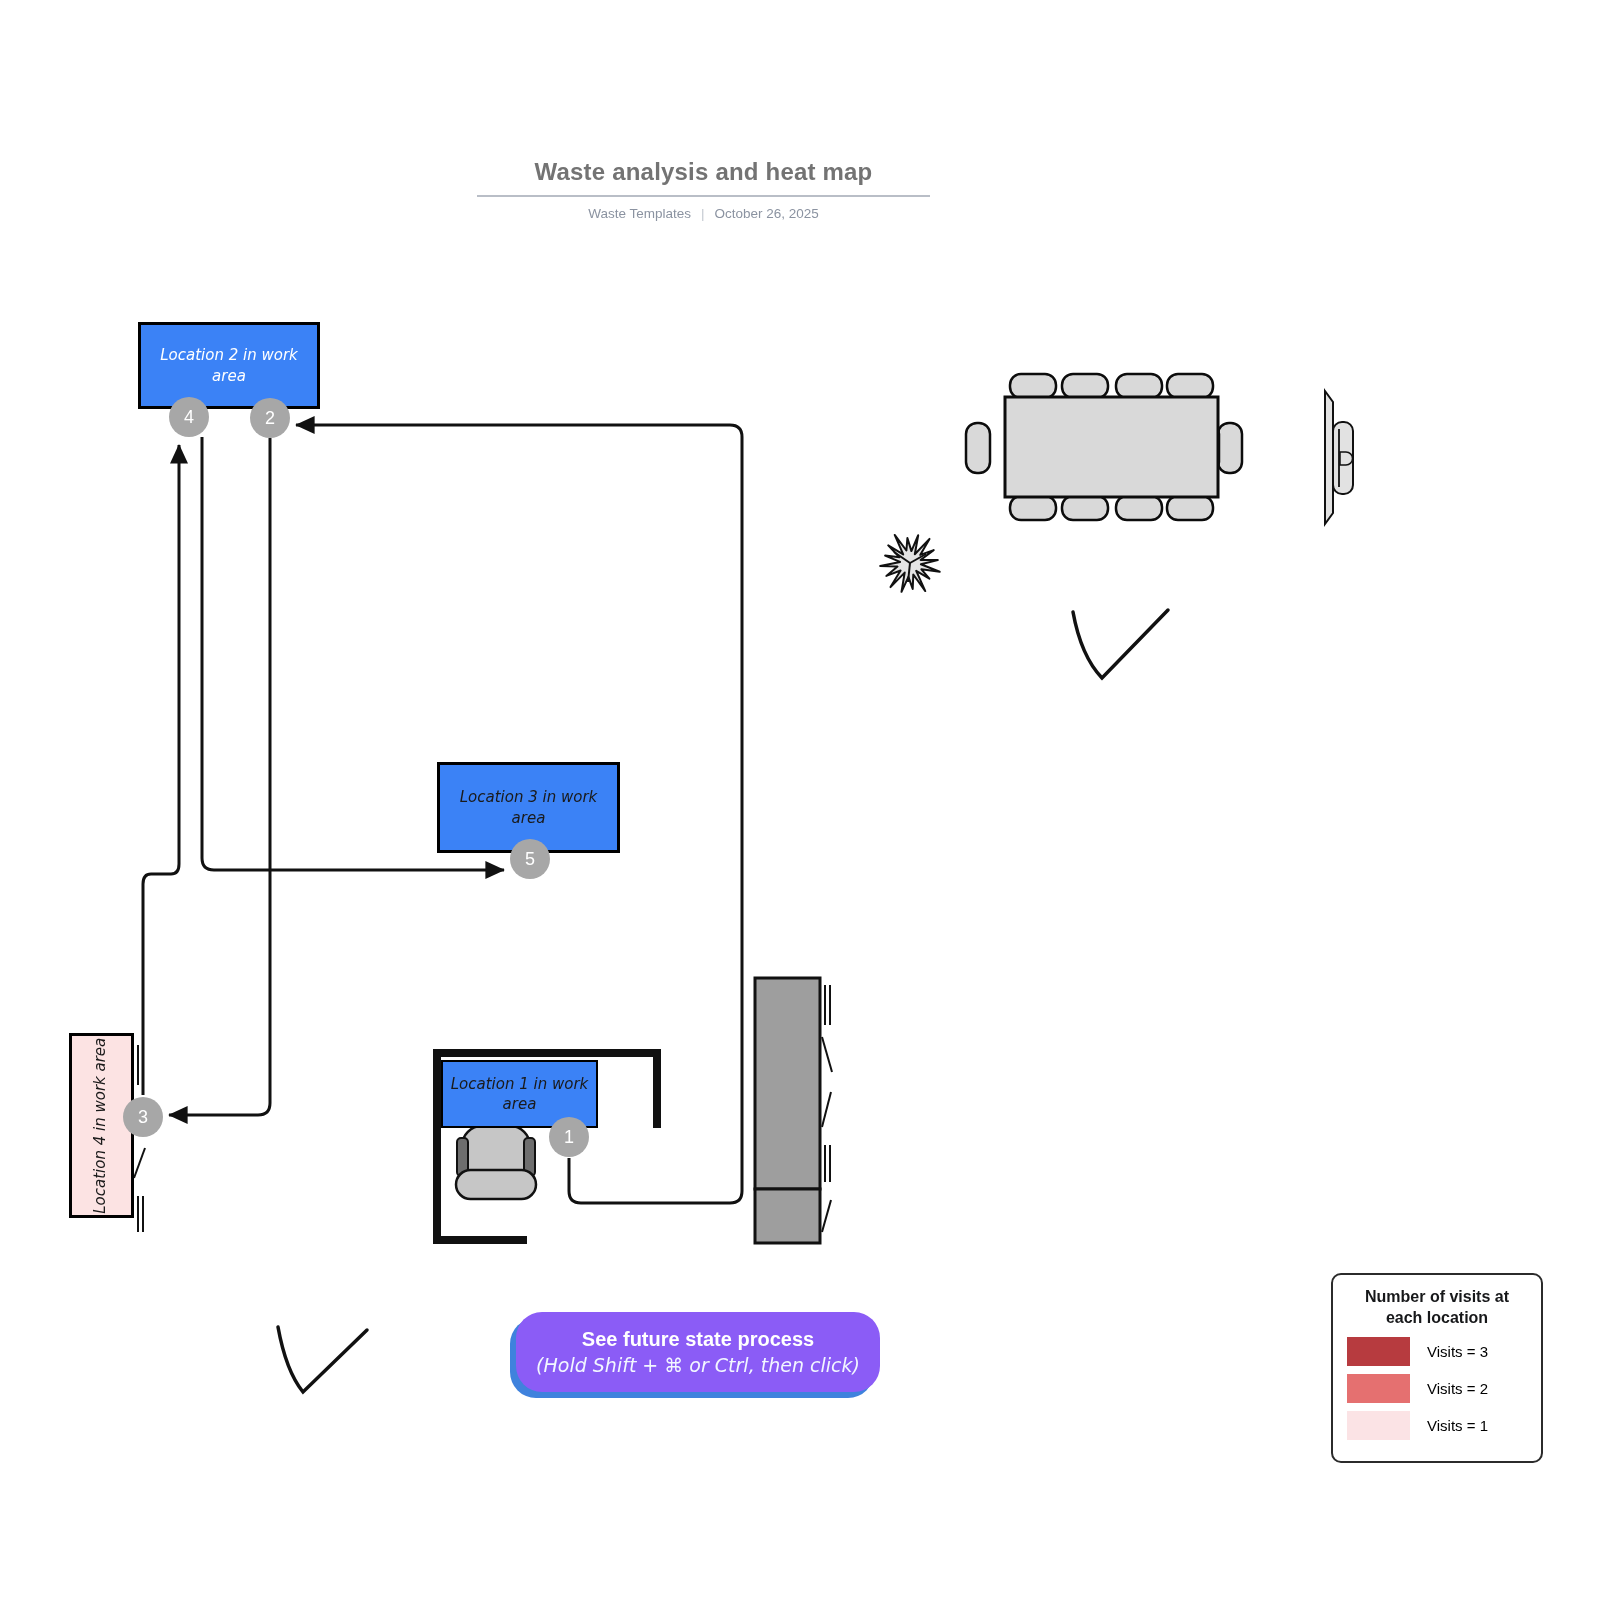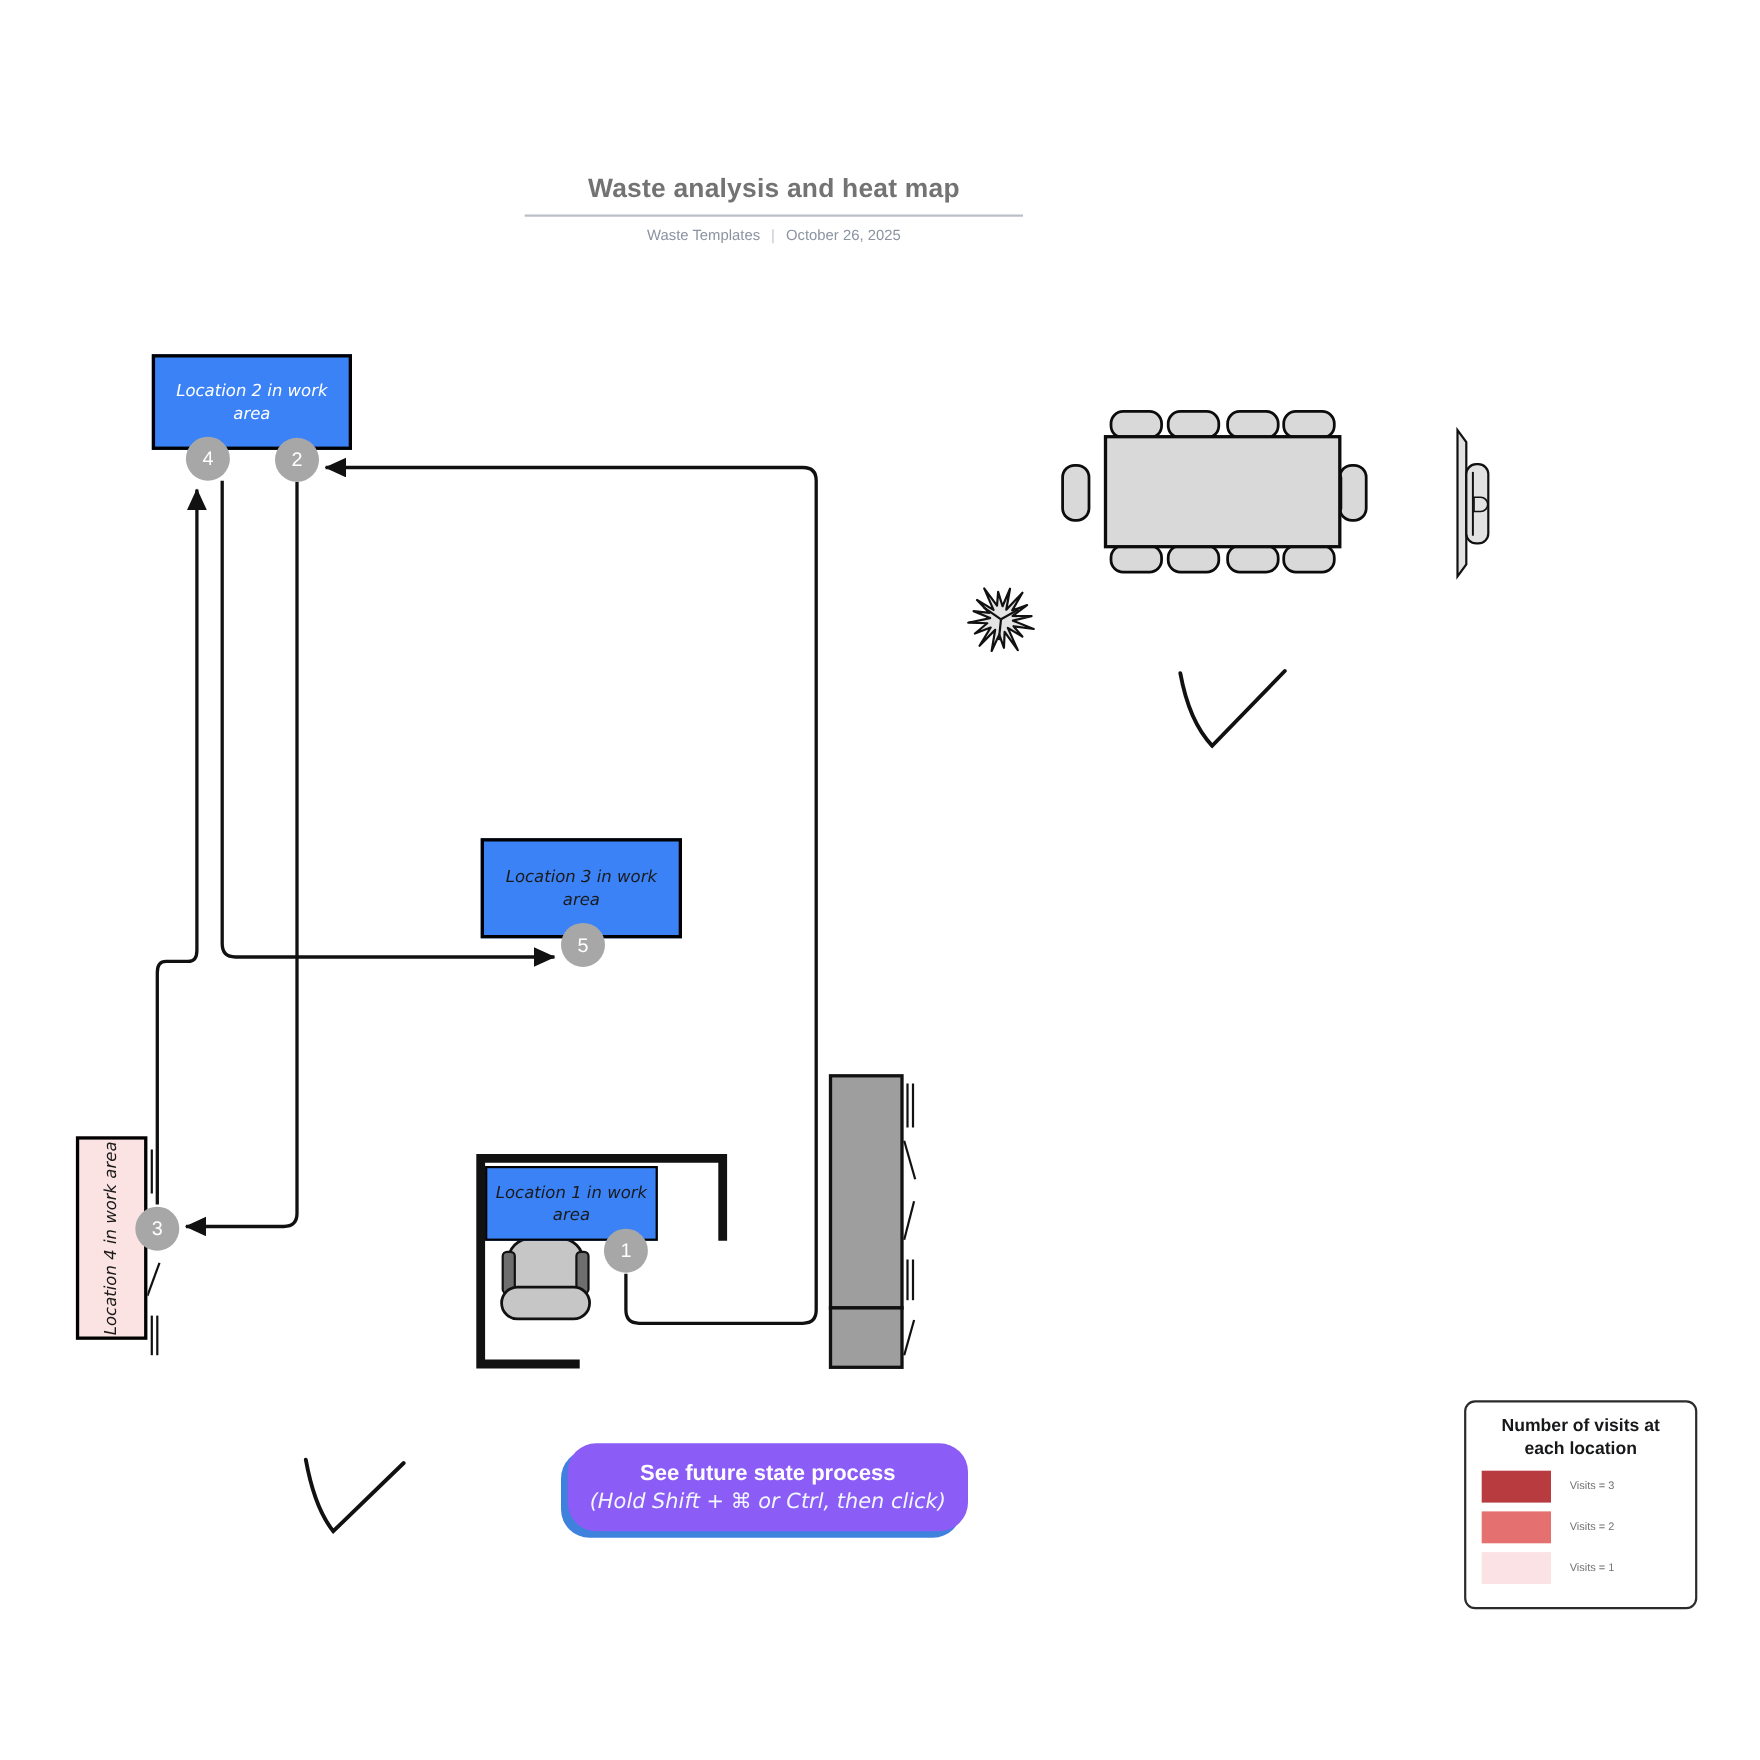--- a/index.html
+++ b/index.html
@@ -26,21 +26,21 @@
   
   .badge{position:absolute;z-index:3;width:40px;height:40px;border-radius:50%;background:#a7a7a7;
          color:#fff;display:flex;align-items:center;justify-content:center;font-size:18px;}
   
   .legend{position:absolute;z-index:2;left:1331px;top:1233px;width:212px;height:190px;
           border:2px solid #2b2b2b;border-radius:10px;background:#fff;box-sizing:border-box;
           padding:12px 14px;margin-top:40px;}
   .legend-title{font-size:16px;font-weight:bold;color:#17181a;text-align:center;line-height:1.3;}
   .legend-row{display:flex;align-items:center;margin-top:8px;}
   .swatch{width:63px;height:29px;flex:0 0 auto;}
-  .legend-label{font-size:10px;color:#737373;margin-left:17px;}
+  .legend-label{font-size:15px;color:#000000;margin-left:17px;}
   
   .action-btn{position:absolute;z-index:3;left:516px;top:1312px;width:364px;height:80px;
               border-radius:26px;background:#4a90ee;border:none;cursor:pointer;
               display:flex;flex-direction:column;align-items:center;justify-content:center;
               box-shadow:-6px 6px 0 #3f82dd;font-family:"Liberation Sans",sans-serif;}
   .action-btn .main{color:#fff;font-size:20px;font-weight:bold;}
   .action-btn .sub{color:#f2f7ff;font-size:19px;font-style:italic;margin-top:3px;
                    font-family:"DejaVu Sans",sans-serif;}
 </style>
 </head>

